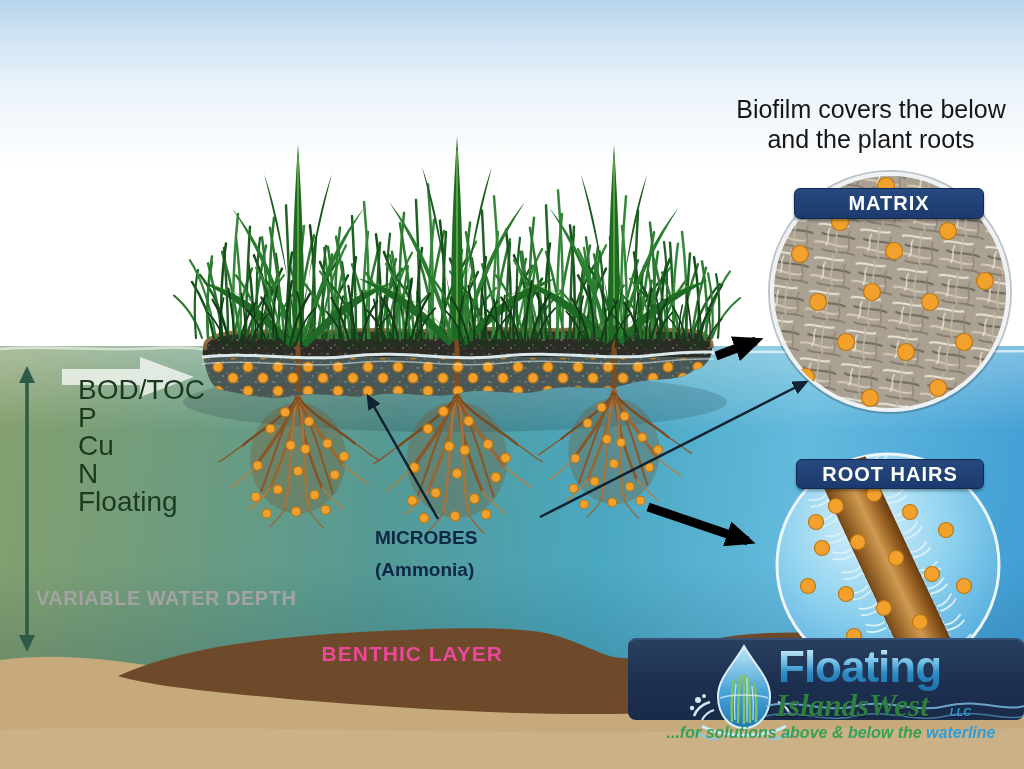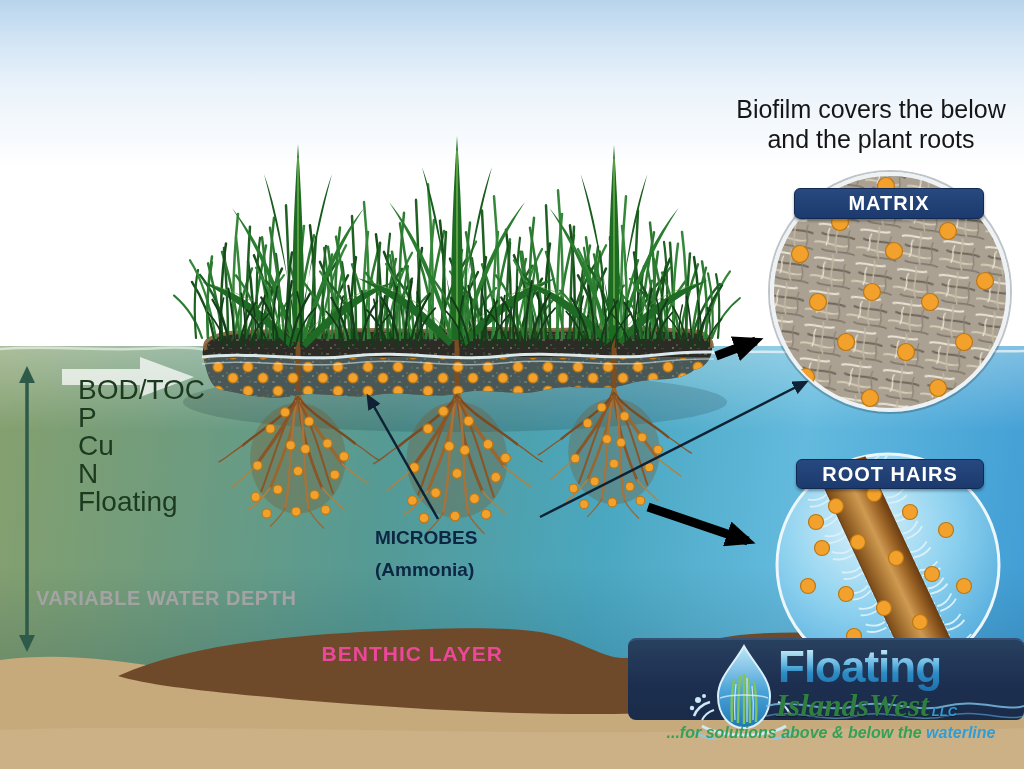--- a/index.html
+++ b/index.html
@@ -57,21 +57,21 @@
     position:absolute;left:150px;top:2px;
     font-size:44px;font-weight:bold;letter-spacing:-1px;
     background:linear-gradient(180deg,#b9e2f4 18%,#62b6e2 45%,#2d8cc4 62%,#1c6ea8 100%);
     -webkit-background-clip:text;background-clip:text;color:transparent;
   }
   .brand-bottom{
     position:absolute;left:148px;top:48px;
     font-family:"Liberation Serif",serif;font-style:italic;font-weight:bold;
     font-size:31px;color:var(--brand-green);text-shadow:0 1px 1px rgba(0,0,0,.4);
   }
-  .brand-suffix{font-size:13px;color:var(--tagline-blue);margin-left:3px;font-family:"Liberation Sans",sans-serif;}
+  .brand-suffix{font-size:11px;color:var(--tagline-blue);margin-left:21px;font-family:"Liberation Sans",sans-serif;}
   .tagline{
     position:absolute;left:20px;right:10px;top:84px;text-align:center;
     font-style:italic;font-weight:bold;font-size:16px;color:var(--tagline-green);
   }
   .tagline .tl-blue{color:var(--tagline-blue);margin-top:7px;}
 </style>
 </head>
 <body>
 
 <div class="scene">

